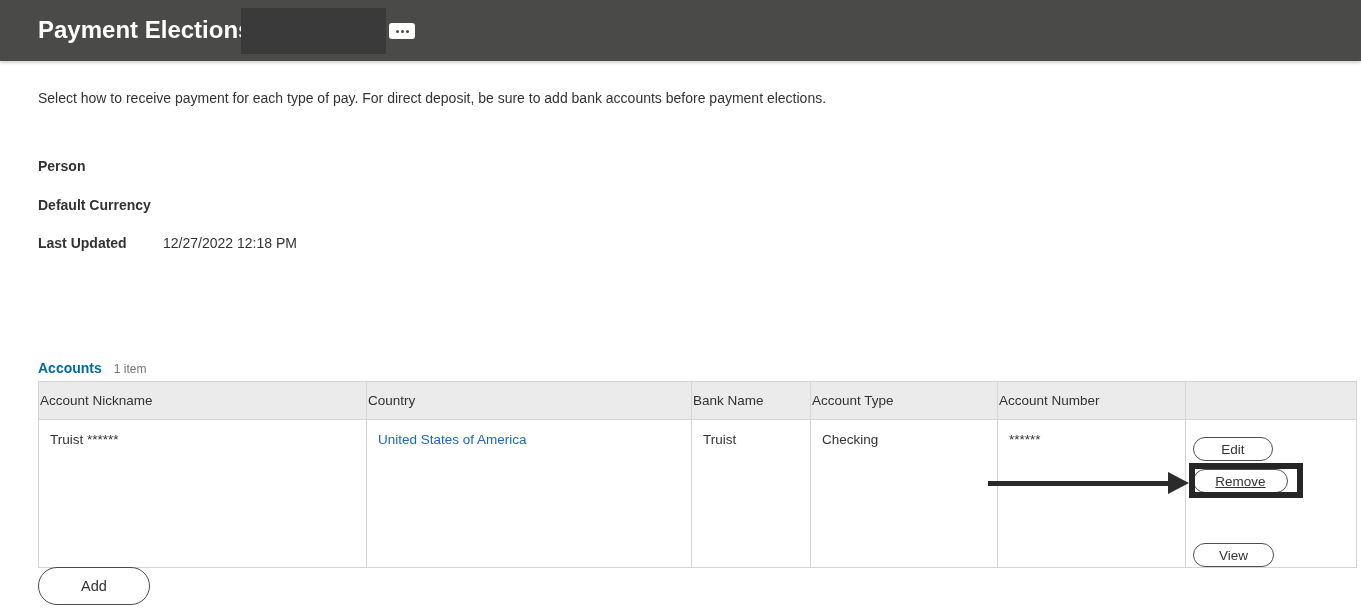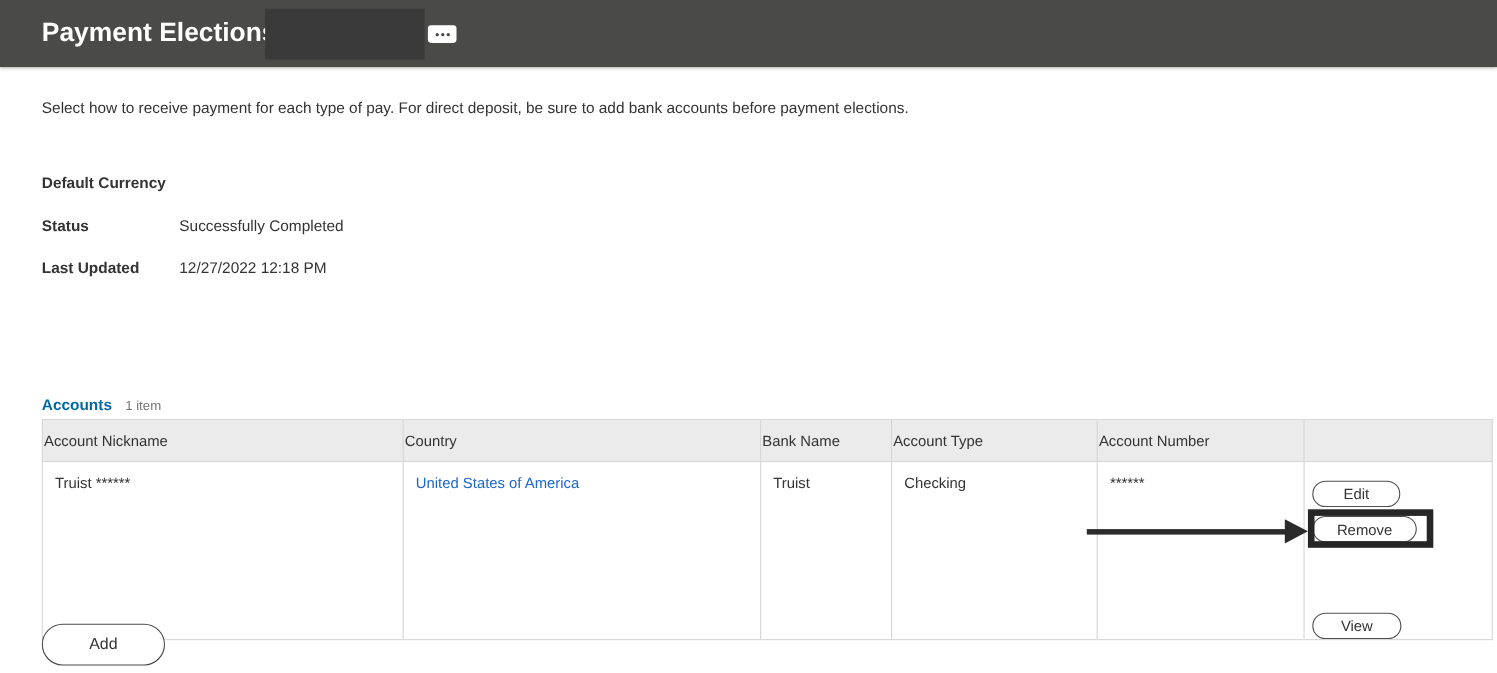--- a/index.html
+++ b/index.html
@@ -82,21 +82,21 @@
   .actions-cell { padding: 0 !important; }
   .actions-stack { padding: 17px 0 0 7px; display: flex; flex-direction: column; }
   .pill-btn {
     background: #ffffff; border: 1.5px solid #4f4f4f; border-radius: 13px;
     height: 24px; font-size: 13.5px; color: #333333;
     font-family: "Liberation Sans", sans-serif;
     display: flex; align-items: center; justify-content: center;
     cursor: pointer;
   }
   .btn-edit   { width: 80px; margin-bottom: 8px; }
-  .btn-remove { width: 95px; margin-bottom: 24px; }
+  .btn-remove { width: 95px; margin-bottom: 10px; text-decoration: underline; }
   .btn-view   { width: 81px; margin-top: 40px; }
   
   .annotation-arrow-shaft {
     position: absolute; left: 988px; top: 481px; width: 182px; height: 5px;
     background: #2b2b2b; pointer-events: none;
   }
   .annotation-arrow-head {
     position: absolute; left: 1168px; top: 472px; width: 0; height: 0;
     border-top: 11px solid transparent; border-bottom: 11px solid transparent;
     border-left: 21px solid #2b2b2b; pointer-events: none;
@@ -125,26 +125,26 @@
     <span class="dot"></span>
     <span class="dot"></span>
     <span class="dot"></span>
   </button>
 </div>
 
 <div class="instruction">Select how to receive payment for each type of pay. For direct deposit, be sure to add bank accounts before payment elections.</div>
 
 <div class="fields">
   <div class="field-row">
-    <div class="field-label">Default Currency</div>
+    <div class="field-label">Person</div>
     <div class="field-value"></div>
   </div>
   <div class="field-row">
-    <div class="field-label">Status</div>
-    <div class="field-value">Successfully Completed</div>
+    <div class="field-label">Default Currency</div>
+    <div class="field-value"></div>
   </div>
   <div class="field-row">
     <div class="field-label">Last Updated</div>
     <div class="field-value">12/27/2022 12:18 PM</div>
   </div>
 </div>
 
 <div class="accounts-heading">
   <span class="accounts-title">Accounts</span>
   <span class="accounts-count">1 item</span>

